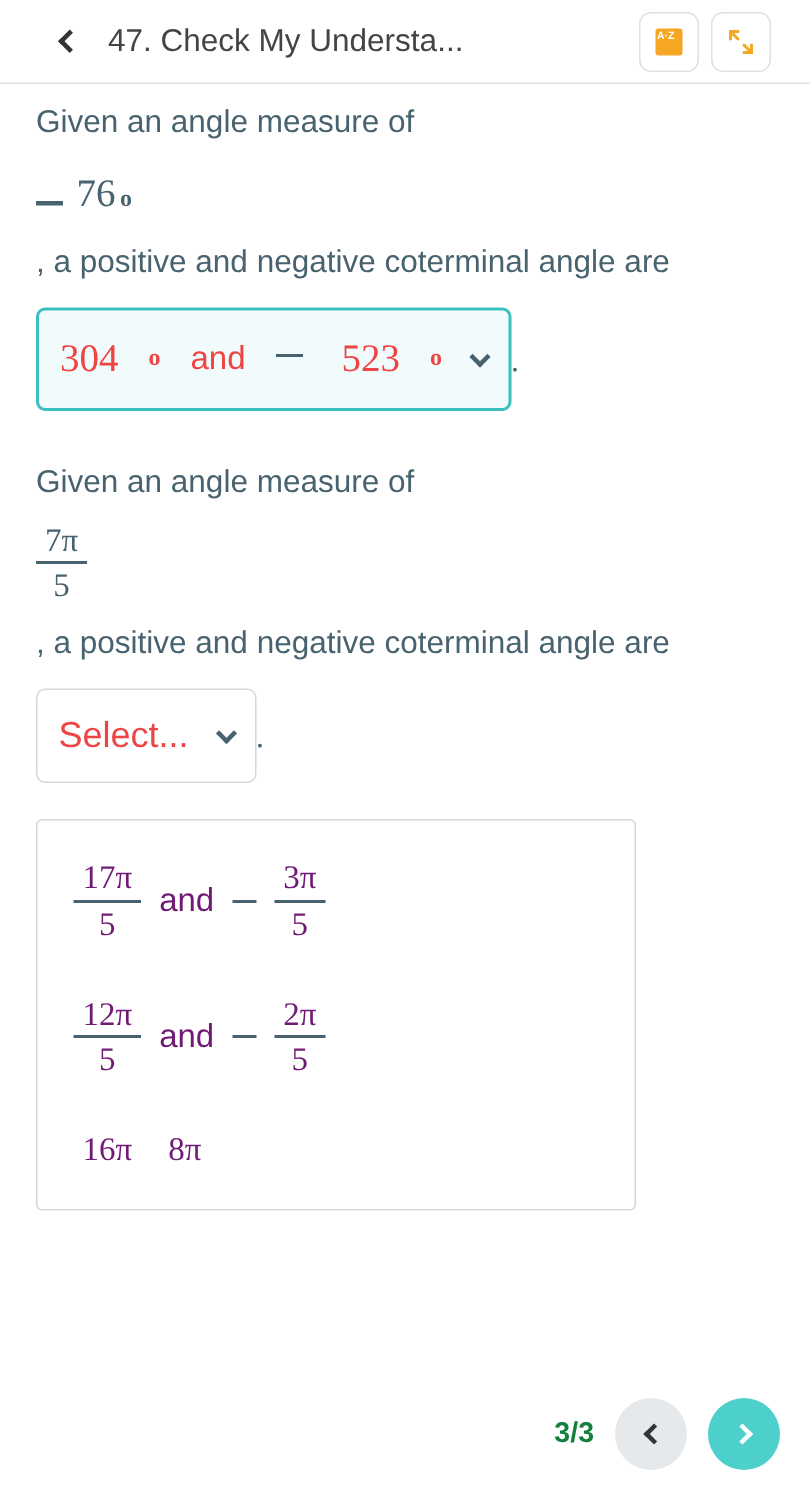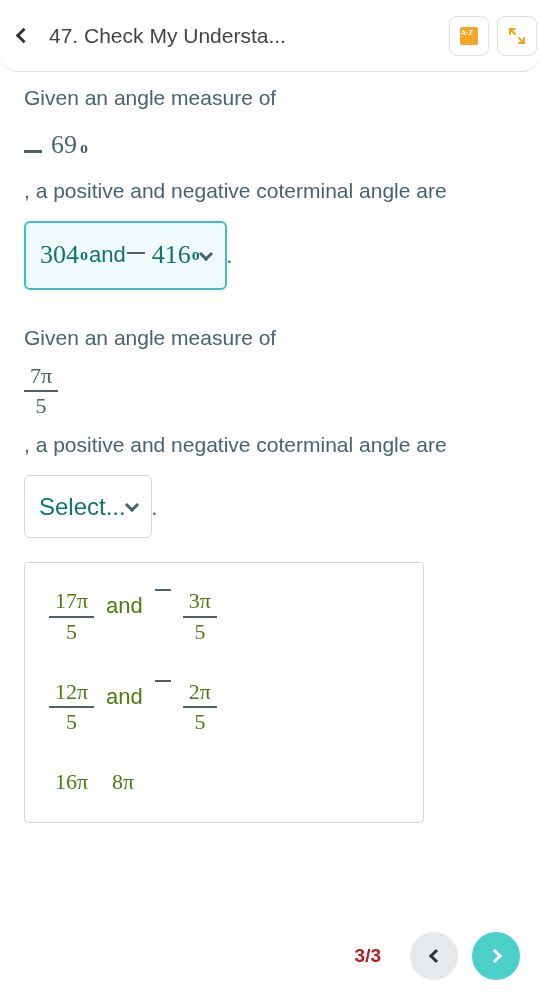--- a/index.html
+++ b/index.html
@@ -7,24 +7,23 @@
   width: 540px;
   height: 992px;
   font-family: -apple-system, BlinkMacSystemFont, 'Segoe UI', sans-serif;
   background: #fff;
   position: relative;
   overflow: hidden;
 }
 .header {
   display: flex;
   align-items: center;
-  height: 72px;
-  padding: 0 3px;
+  height: 56px;
+  padding: 0 26px;
   border-bottom: 1px solid #e0e0e0;
-  border-radius: 18px;
 }
 .back-btn {
   width: 36px; height: 36px;
   display: flex; align-items: center; justify-content: center;
   cursor: pointer;
 }
 .chev-left {
   width: 11px; height: 11px;
   border-left: 3px solid #333;
   border-bottom: 3px solid #333;
@@ -95,25 +94,25 @@
 .frac .bar { width: 100%; border-top: 2px solid #48636f; }
 .frac .den { padding: 2px 6px 0 6px; }
 
 .dropdown {
   border: 2px solid #3bbfbf;
   background: #f2fbfb;
   border-radius: 6px;
   padding: 12px 14px;
   display: inline-flex;
   align-items: center;
-  gap: 1px;
+  gap: 20px;
   margin: 14px 0;
   font-family: 'Times New Roman', serif;
   font-size: 26px;
-  color: #0f766e;
+  color: #ef4444;
 }
 .dropdown.plain {
   border: 1px solid #cfd8dc;
   background: #fff;
   font-family: inherit;
   font-size: 24px;
   align-items: center;
 }
 .chev-down {
   width: 10px; height: 10px;
@@ -127,41 +126,41 @@
 .options {
   border: 1px solid #cfd8dc;
   border-radius: 4px;
   margin-top: 10px;
   width: 400px;
   padding: 8px 0;
 }
 .option {
   padding: 18px 24px;
   display: flex;
-  align-items: flex-start;
+  align-items: center;
   gap: 12px;
   font-family: 'Times New Roman', serif;
   font-size: 26px;
-  color: #4d7c0f;
+  color: #701a75;
 }
 .option .and-text { font-family: -apple-system, sans-serif; font-size: 22px; }
 .option .minus2 { display:inline-block; width:16px; border-top:2.5px solid #48636f; }
 
 .footer {
   position: absolute;
   bottom: 0; left: 0; right: 0;
   height: 72px;
   display: flex;
   align-items: center;
   justify-content: flex-end;
   padding: 0 20px;
   gap: 14px;
   background: #fff;
 }
-.page-ind { font-size: 19px; font-weight: 700; color: #b91c1c; margin-right: 15px;}
+.page-ind { font-size: 19px; font-weight: 700; color: #15803d; margin-right: 0;}
 .nav-btn {
   width: 48px; height: 48px; border-radius: 50%;
   display: flex; align-items: center; justify-content: center;
   cursor: pointer;
 }
 .nav-prev { background: #e6e9eb; }
 .nav-next { background: #4dd0cc; }
 .nav-prev .chev { width:10px;height:10px;border-left:3px solid #333;border-bottom:3px solid #333;transform:rotate(45deg);margin-left:3px;}
 .nav-next .chev { width:10px;height:10px;border-right:3px solid #fff;border-top:3px solid #fff;transform:rotate(45deg);margin-right:3px;}
 </style>
@@ -186,32 +185,32 @@
     </div>
   </div>
 </div>
 
 <div class="content">
 
   <div class="body-text">Given an angle measure of</div>
   <div class="body-text">
     <span class="angle">
       <span class="minus"></span>
-      <span>69</span>
+      <span>76</span>
       <span class="deg">o</span>
     </span>
   </div>
   <div class="body-text">, a positive and negative coterminal angle are</div>
 
   <span class="dropdown">
     <span>304</span>
       <span class="deg">o</span>
     <span style="font-family:-apple-system,sans-serif;font-size:22px;">and</span>
     <span class="minus" style="border-top-width:2.5px;"></span>
-    <span>416</span>
+    <span>523</span>
       <span class="deg">o</span>
     <span class="chev-down"></span>
   </span><span class="period">.</span>
 
   <div class="body-text" style="margin-top:18px;">Given an angle measure of</div>
   <div class="body-text">
     <span class="frac">
       <span class="num">7π</span>
       <span class="bar"></span>
       <span class="den">5</span>

